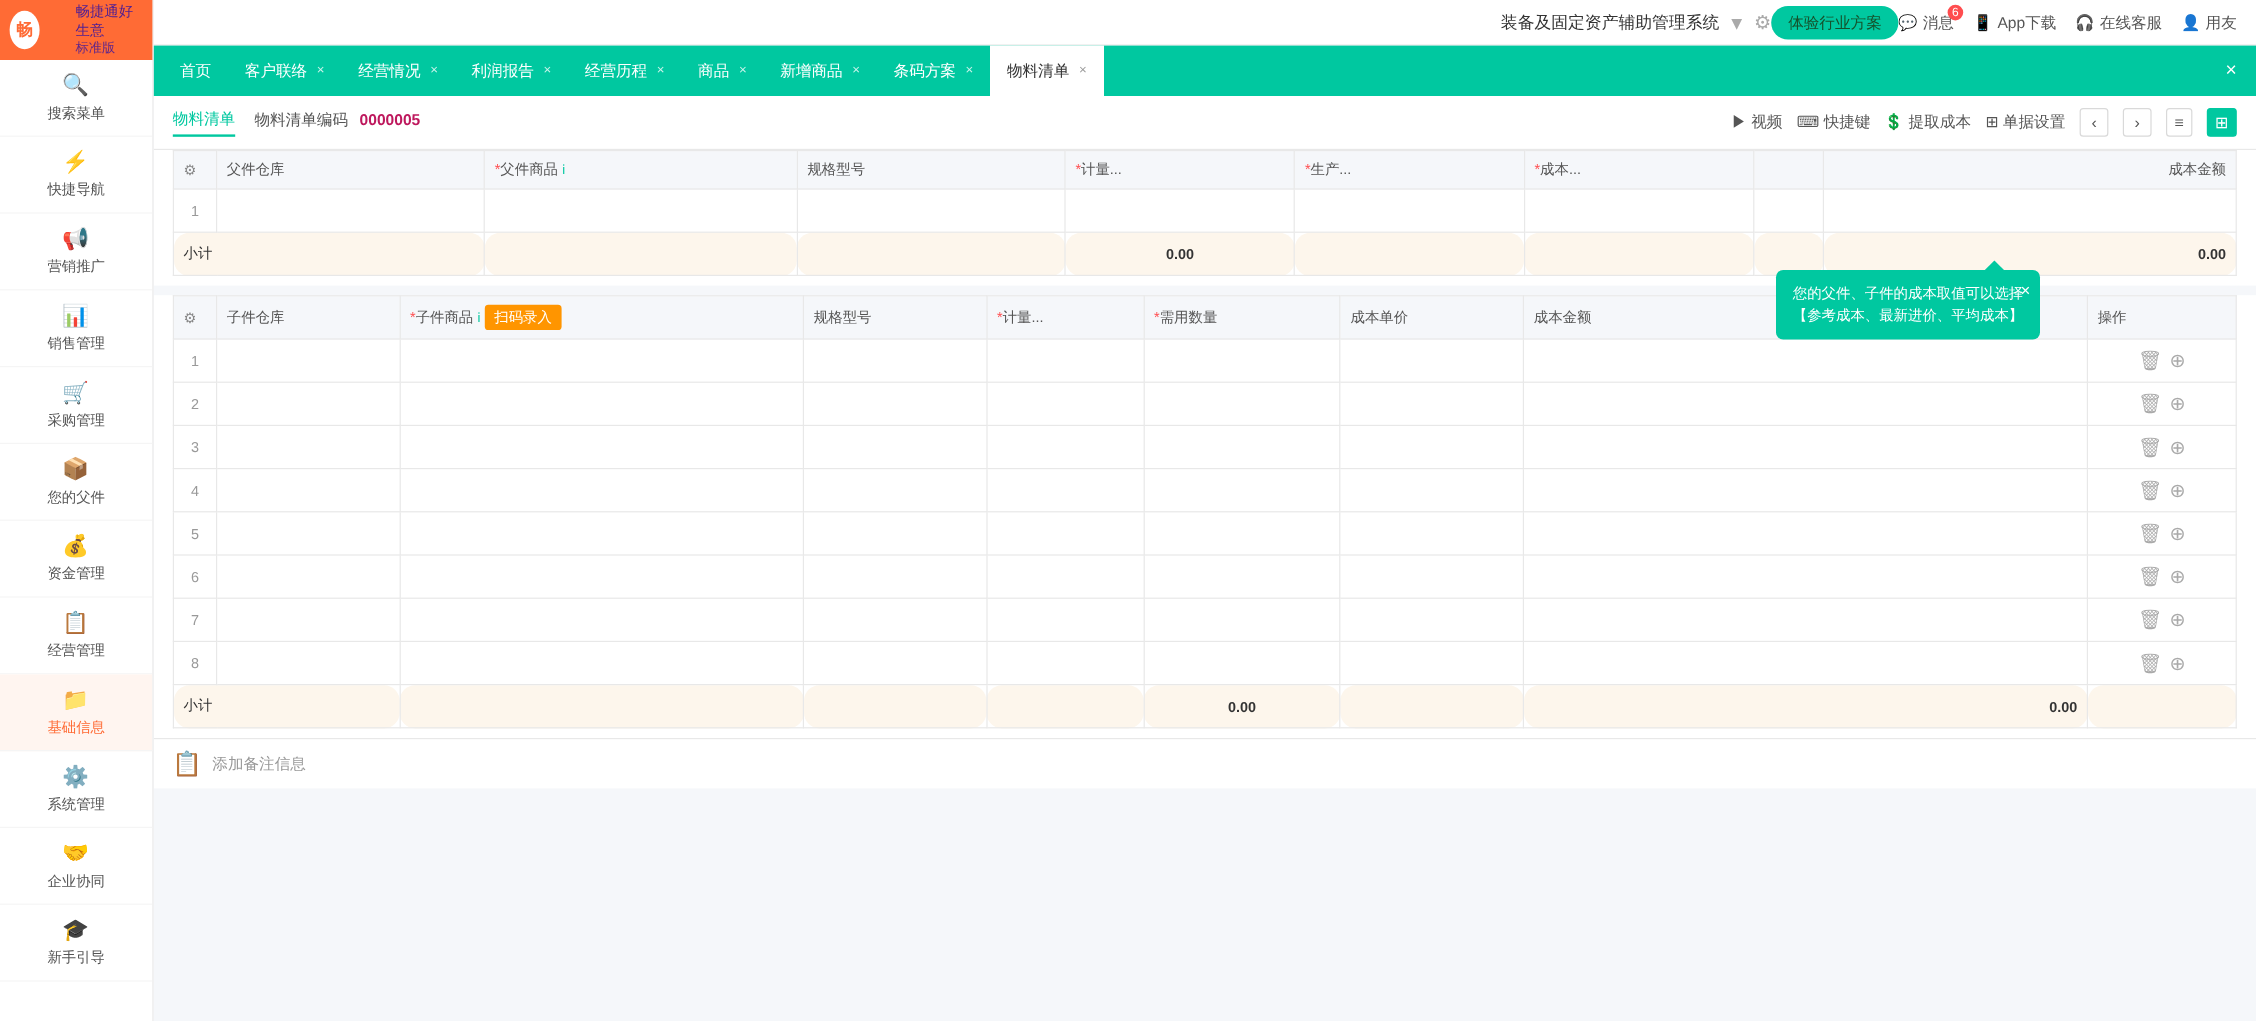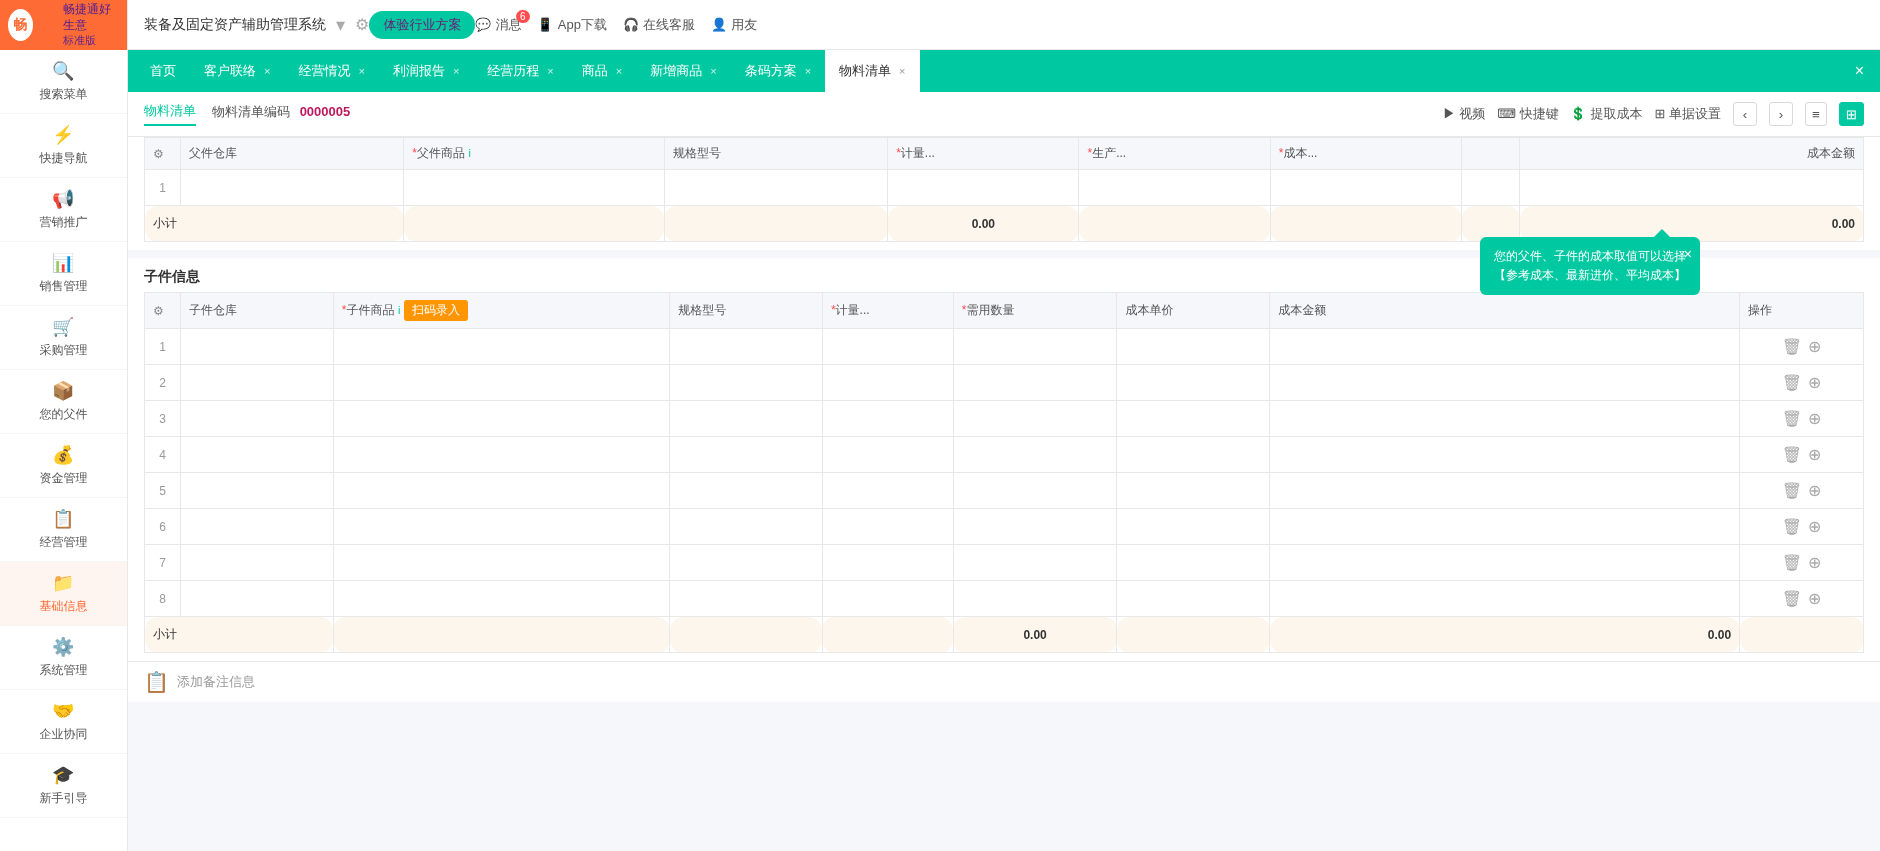--- a/index.html
+++ b/index.html
@@ -56,33 +56,33 @@
     .main {
       flex: 1;
       display: flex;
       flex-direction: column;
       overflow: hidden;
     }
 
     
     .topbar {
       background: #fff;
-      height: 50px;
-      display: flex;
-      align-items: center;
-      justify-content: flex-start;
+      height: 38px;
+      display: flex;
+      align-items: center;
+      justify-content: flex-end;
       padding: 0 16px;
       border-bottom: 1px solid #e8e8e8;
     }
     .topbar-left { display: flex; align-items: center; gap: 10px; }
     .system-title { font-size: 14px; color: #333; }
     .topbar-actions { display: flex; align-items: center; gap: 12px; }
     .try-btn {
       background: #00c8a0;
-      color: #701a75;
+      color: #14532d;
       border: none;
       border-radius: 16px;
       padding: 5px 14px;
       cursor: pointer;
       font-size: 13px;
     }
     .topbar-icons { display: flex; align-items: center; gap: 16px; color: #555; font-size: 13px; }
     .topbar-icon-item { display: flex; align-items: center; gap: 4px; cursor: pointer; position: relative; }
     .badge {
       position: absolute;
@@ -475,21 +475,20 @@
             <td></td>
             <td></td>
             <td></td>
             <td style="text-align:right;padding-right:8px;font-weight:600;">0.00</td>
           </tr>
         </tbody>
       </table>
     </div>
 
     <div class="section" style="margin-top:8px;">
-      <div class="section-title">子件信息</div>
       <table class="data-table">
         <thead>
           <tr>
             <th class="col-settings"><span class="gear-icon">⚙</span></th>
             <th><span>子件仓库</span></th>
             <th><span class="required-star">*</span><span>子件商品</span> <span style="color:#00c8a0;font-size:11px;">ℹ</span> <button class="scan-btn">扫码录入</button></th>
             <th><span>规格型号</span></th>
             <th><span class="required-star">*</span><span>计量...</span></th>
             <th><span class="required-star">*</span><span>需用数量</span></th>
             <th><span>成本单价</span></th>

